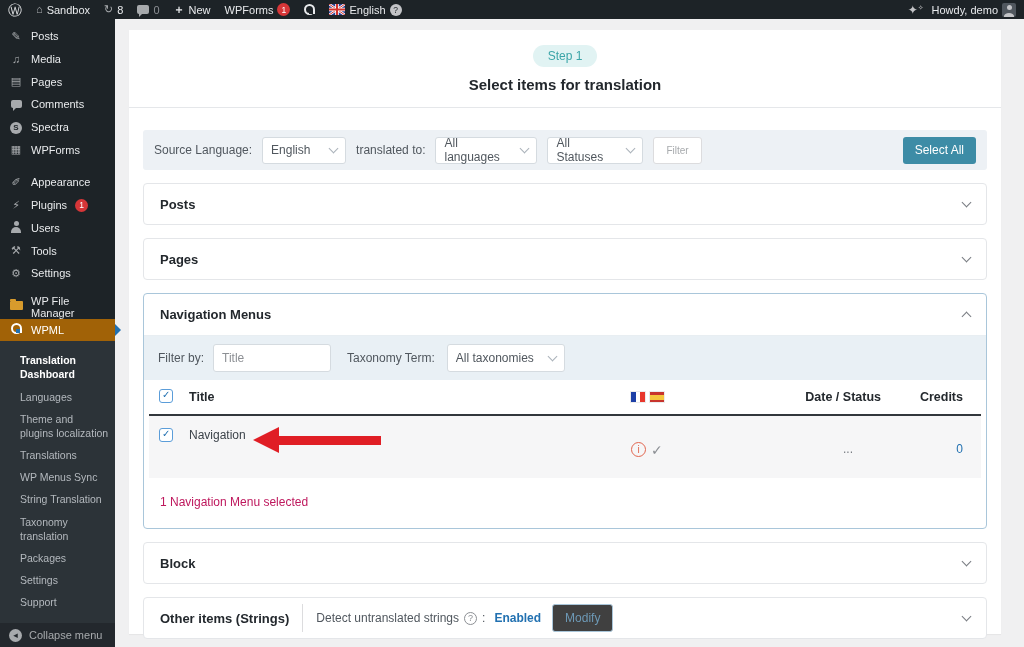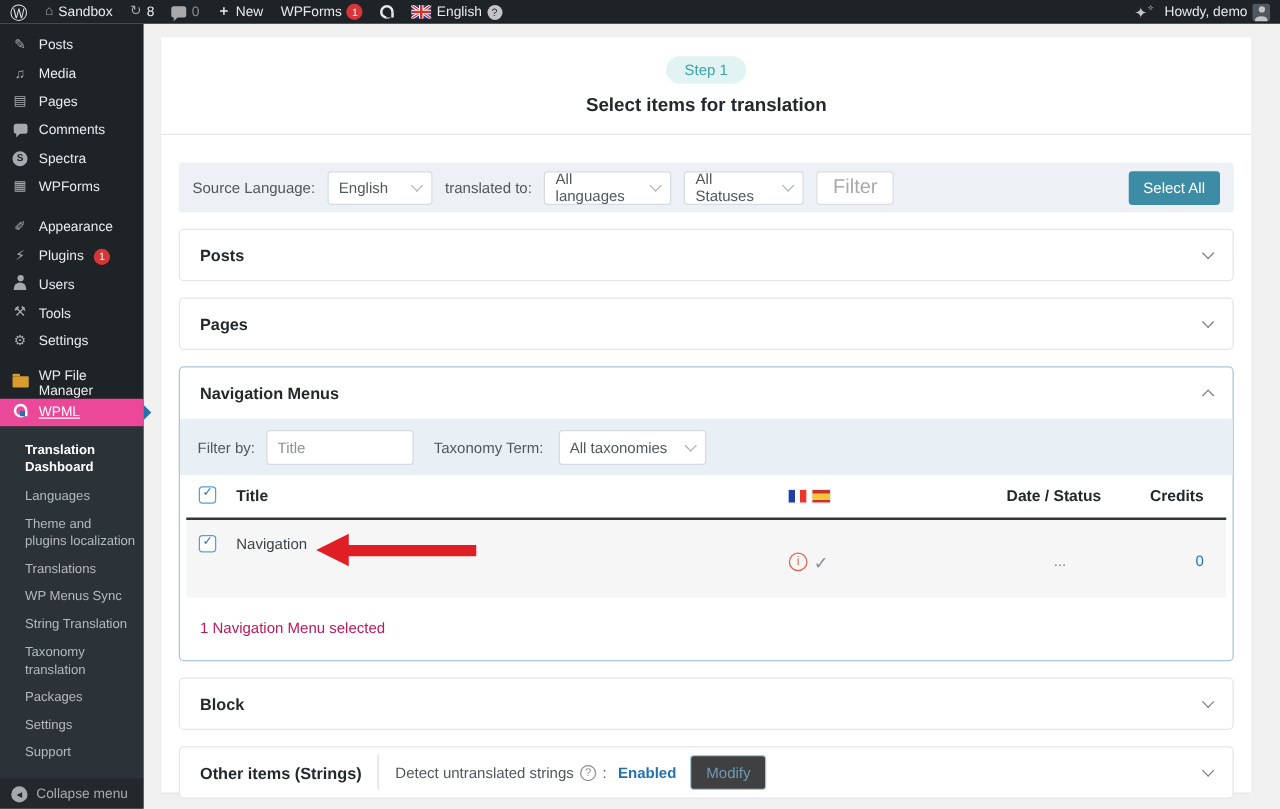--- a/index.html
+++ b/index.html
@@ -30,21 +30,21 @@
   .sparkle{color:#c3c4c7;font-size:12px;line-height:1;}
 
   
   .layout{display:flex;height:628px;}
 
   
   .sidebar{width:115px;background:#1d2327;color:#e8eaec;display:flex;flex-direction:column;flex-shrink:0;padding-top:6px;}
   .sb-item{height:25px;display:flex;align-items:center;gap:8px;padding:0 8px 0 9px;font-size:11px;cursor:pointer;position:relative;color:#e8eaec;}
   .sb-item .ic{width:14px;text-align:center;color:#a7aaad;font-size:11px;line-height:1;flex-shrink:0;}
   .sb-sep{height:11px;}
-  .sb-active{background:#ec4899;color:#fff;text-decoration:underline;}
+  .sb-active{background:#a16207;color:#fff;}
   .sb-active .ic{color:#fff;}
   .sb-arrow{position:absolute;right:-6px;top:50%;margin-top:-6px;width:0;height:0;
     border-top:6px solid transparent;border-bottom:6px solid transparent;border-left:6px solid #2271b1;}
   .round-ic{width:12px;height:12px;border-radius:50%;background:#a7aaad;color:#1d2327;font-size:8px;font-weight:bold;
     display:inline-flex;align-items:center;justify-content:center;}
   .folder{width:13px;height:9px;background:#d89b2c;border-radius:1px;position:relative;display:inline-block;}
   .folder::before{content:"";position:absolute;top:-2px;left:0;width:6px;height:2px;background:#d89b2c;border-radius:1px 1px 0 0;}
   .person{width:11px;height:12px;position:relative;display:inline-block;}
   .person::before{content:"";position:absolute;top:0;left:3px;width:5px;height:5px;border-radius:50%;background:#a7aaad;}
   .person::after{content:"";position:absolute;bottom:0;left:0.5px;width:10px;height:6px;border-radius:5px 5px 0 0;background:#a7aaad;}
@@ -70,21 +70,21 @@
 
   .filterbar{margin:22px 14px 0;height:40px;background:#edf1f5;border-radius:3px;display:flex;align-items:center;
     padding:0 11px;gap:10px;font-size:12px;color:#50575e;}
   .selbox{background:#fff;border:1px solid #d5dbe0;border-radius:3px;height:27px;display:flex;align-items:center;
     justify-content:space-between;padding:0 8px;gap:8px;color:#50575e;cursor:pointer;}
   .chev{width:7px;height:7px;border-right:1.5px solid #aab2ba;border-bottom:1.5px solid #aab2ba;
     transform:rotate(45deg);margin-top:-4px;flex-shrink:0;}
   .chev.dark{border-color:#787c82;}
   .chev.up{transform:rotate(-135deg);margin-top:4px;}
   .btn-disabled{height:27px;padding:0 12px;background:#fff;border:1px solid #dcdcde;border-radius:3px;
-    color:#a7aaad;font-size:16px;cursor:default;}
+    color:#a7aaad;font-size:10px;cursor:default;}
   .btn-teal{margin-left:auto;height:27px;padding:0 12px;background:#3d8ca6;border:none;border-radius:3px;
     color:#fff;font-size:12px;cursor:pointer;}
 
   .section{margin:13px 14px 0;border:1px solid #e4e6e9;border-radius:4px;background:#fff;}
   .sec-head{height:40px;display:flex;align-items:center;padding:0 16px;cursor:pointer;}
   .sec-label{font-size:13px;font-weight:bold;color:#23282d;}
   .sec-head .chev{margin-left:auto;}
 
   .nav-section{border-color:#a9c6da;}
   .nav-head{height:42px;border-bottom:1px solid #e8eef2;}

